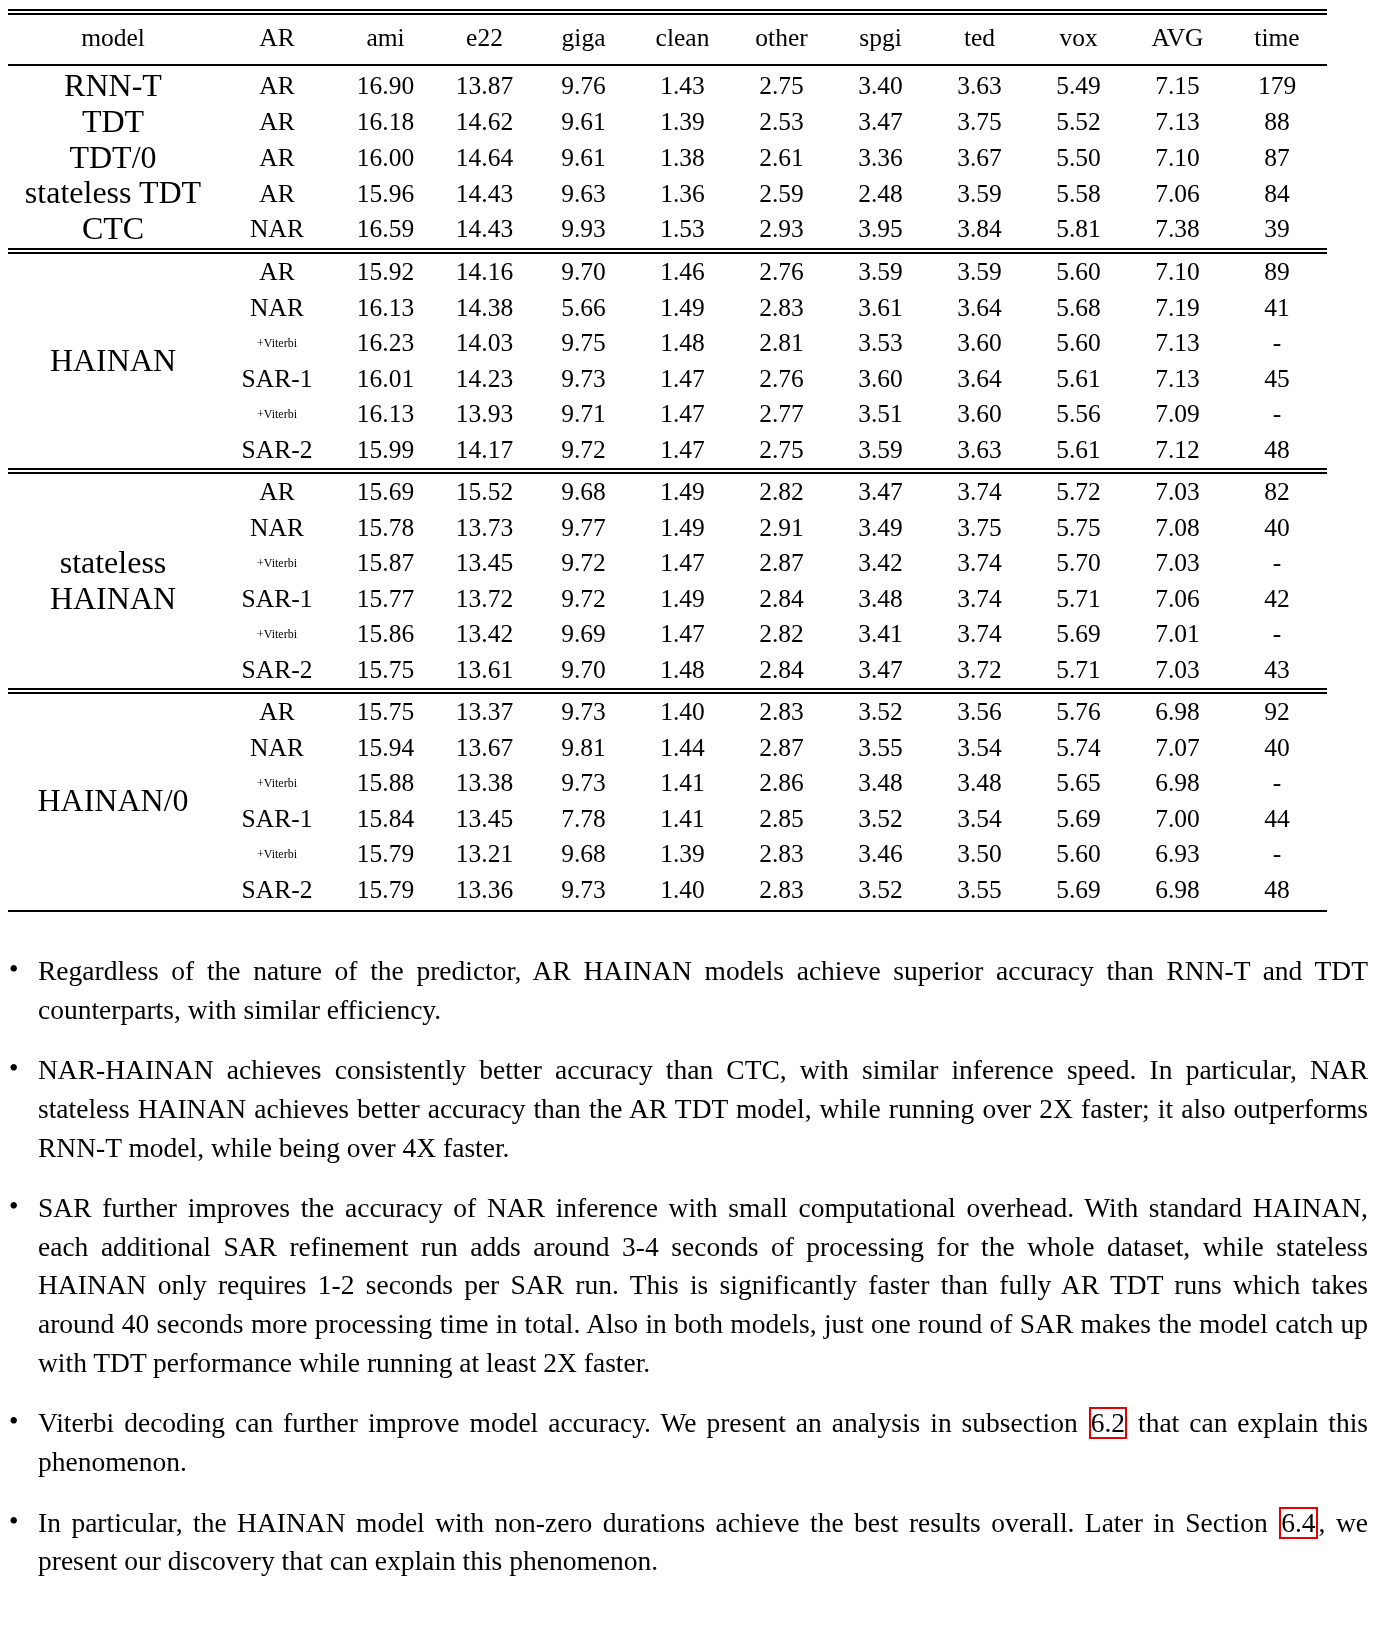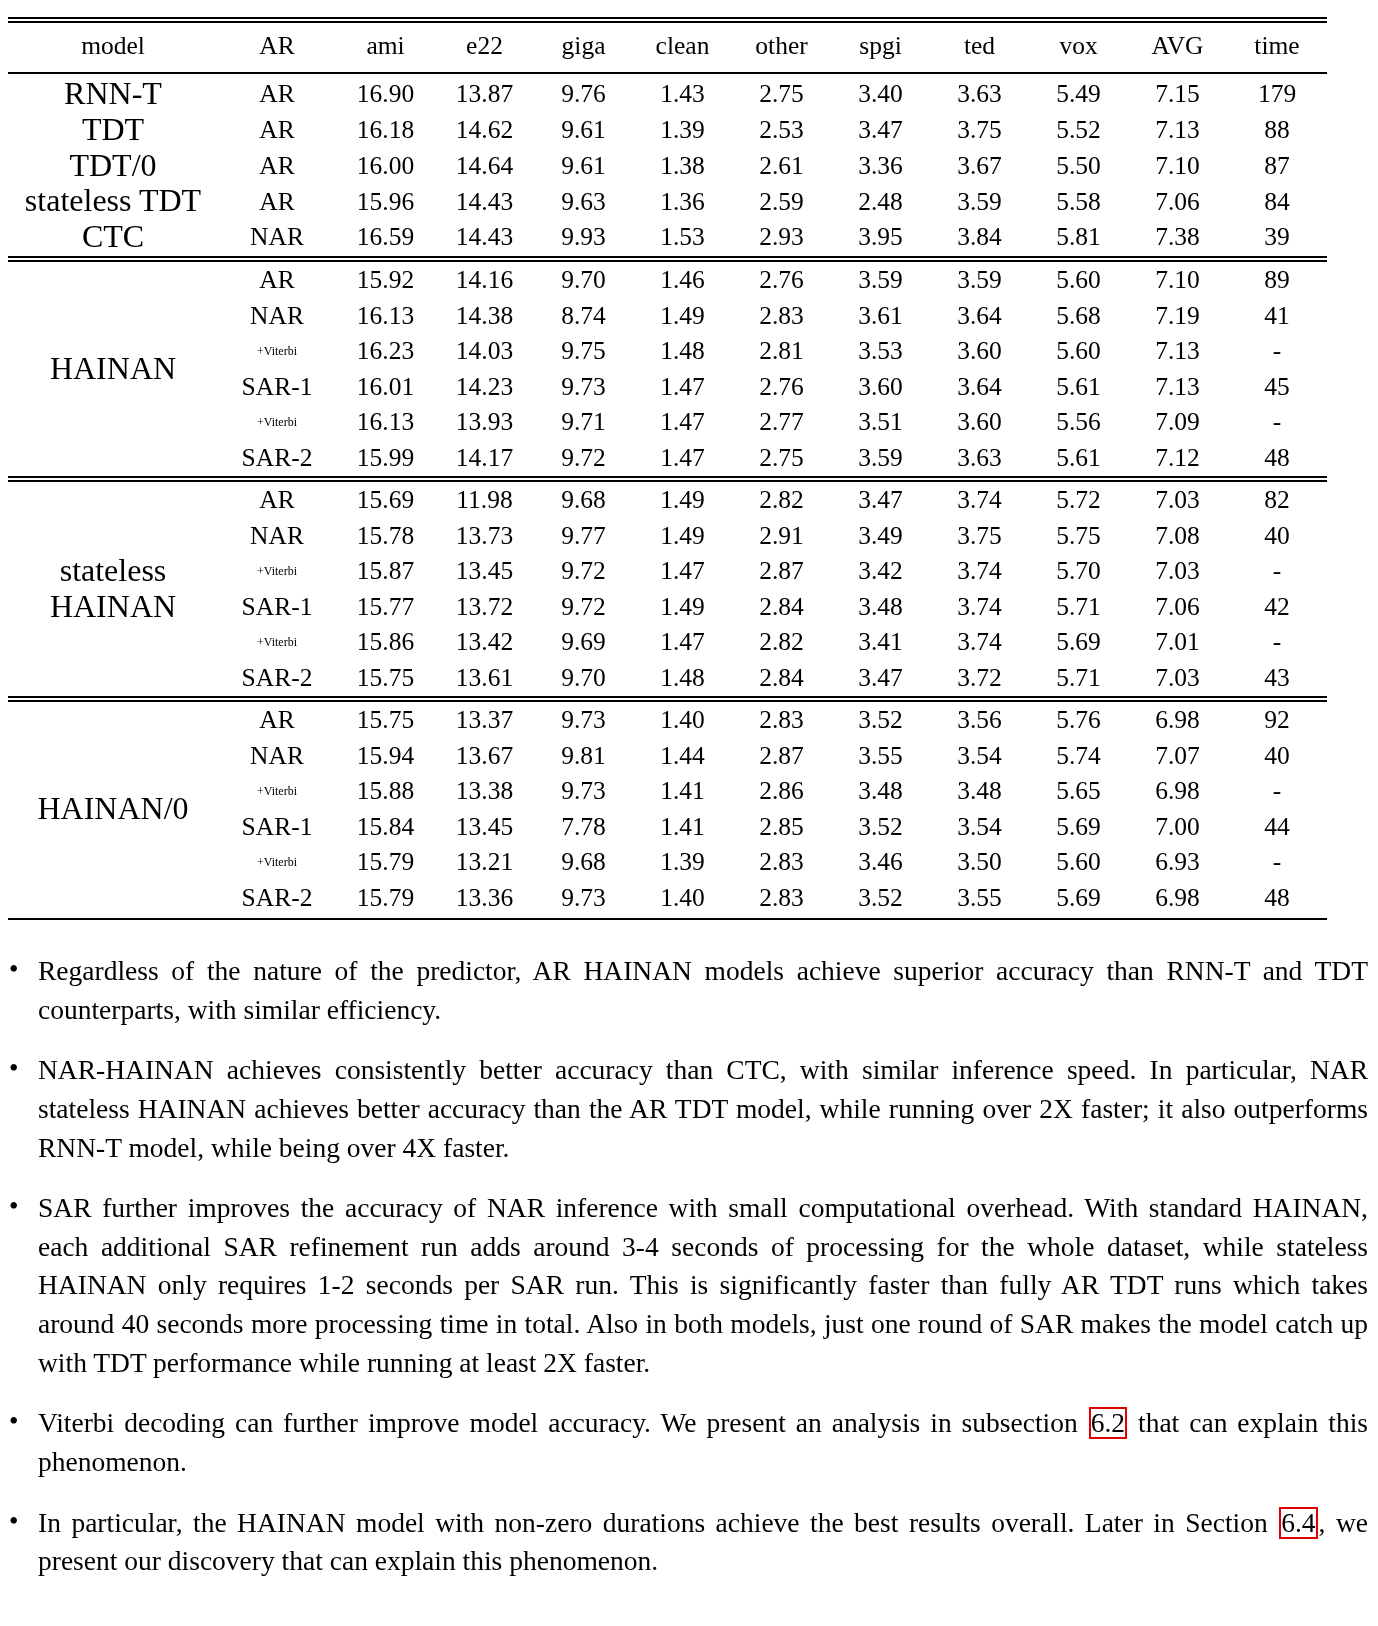--- a/index.html
+++ b/index.html
@@ -18,21 +18,21 @@
     position: relative;
     width: 1378px;
     height: 1626px;
     box-sizing: border-box;
   }
 
   
   .table-wrap {
     position: absolute;
     left: 8px;
-    top: 16px;
+    top: 8px;
     width: 1318px;
   }
   table.results {
     border-collapse: collapse;
     width: 1318px;
     table-layout: fixed;
     font-size: 25.5px;
     line-height: 1;
   }
   table.results td, table.results th {
@@ -251,21 +251,21 @@
             <td>3.59</td>
             <td>3.59</td>
             <td>5.60</td>
             <td>7.10</td>
             <td>89</td>
           </tr>
           <tr class="body-row">
             <td>NAR</td>
             <td>16.13</td>
             <td>14.38</td>
-            <td>8.74</td>
+            <td>5.66</td>
             <td>1.49</td>
             <td>2.83</td>
             <td>3.61</td>
             <td>3.64</td>
             <td>5.68</td>
             <td>7.19</td>
             <td>41</td>
           </tr>
           <tr class="body-row">
             <td class="small">+Viterbi</td>
@@ -321,21 +321,21 @@
           </tr>
           <tr>
             <td class="ruleholder" colspan="12">
               <div class="hr-double"></div>
             </td>
           </tr>
           <tr class="body-row gap-before">
             <td class="modelcell" rowspan="6"><span>stateless</span><br><span>HAINAN</span></td>
             <td>AR</td>
             <td>15.69</td>
-            <td>11.98</td>
+            <td>15.52</td>
             <td>9.68</td>
             <td>1.49</td>
             <td>2.82</td>
             <td>3.47</td>
             <td>3.74</td>
             <td>5.72</td>
             <td>7.03</td>
             <td>82</td>
           </tr>
           <tr class="body-row">

